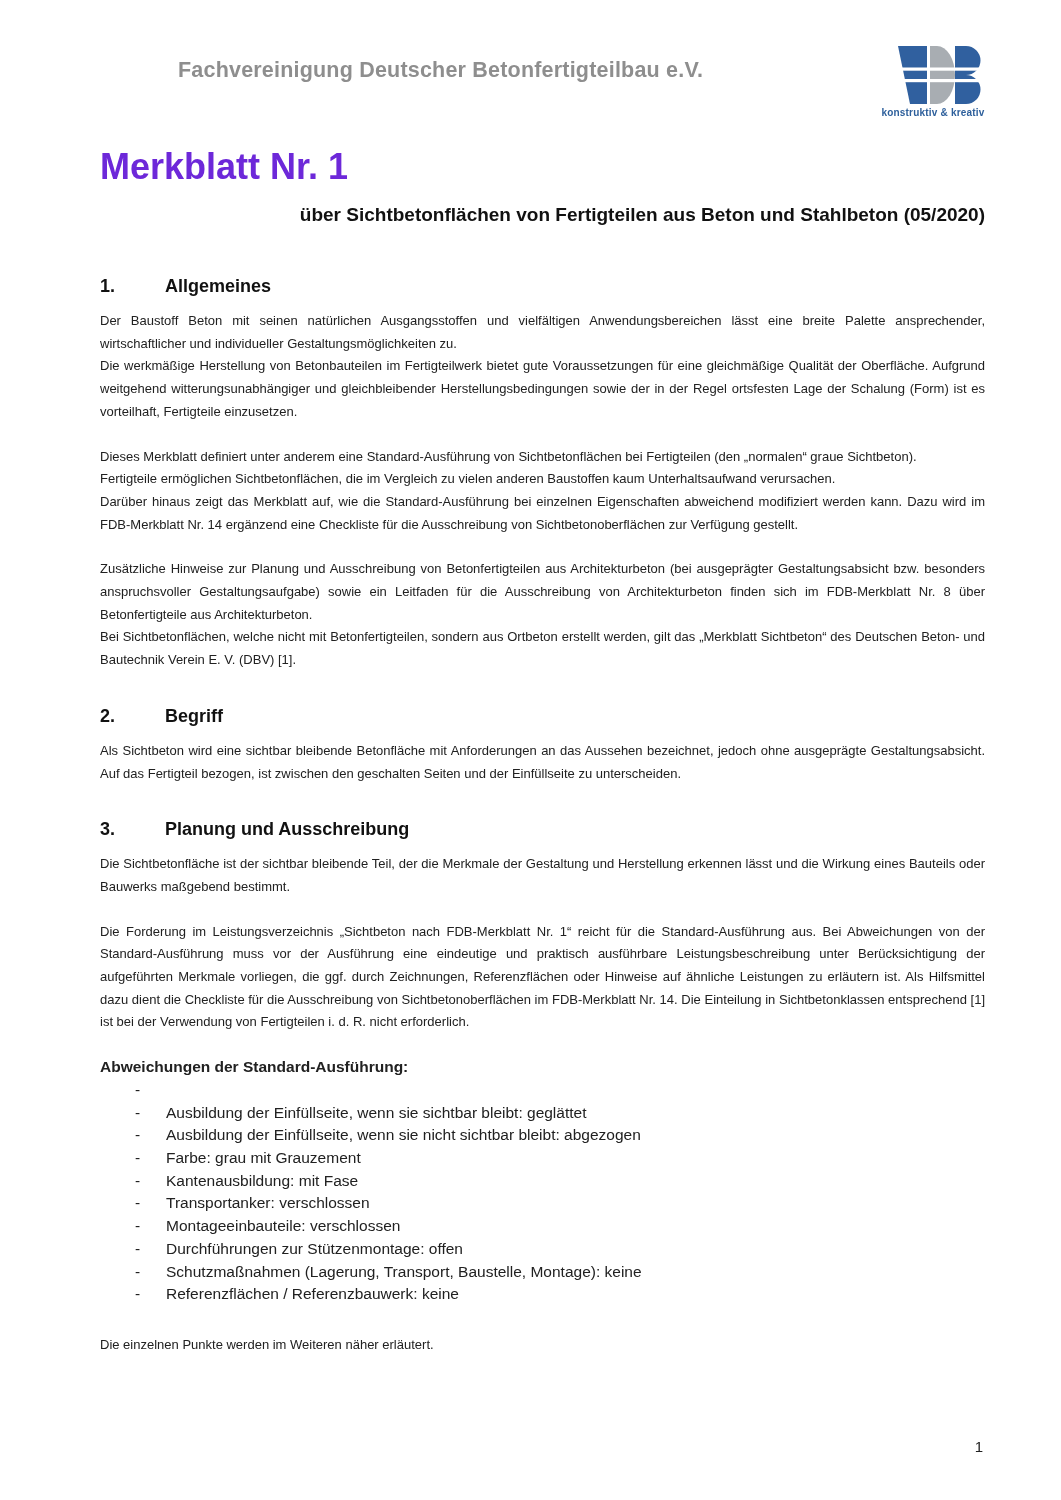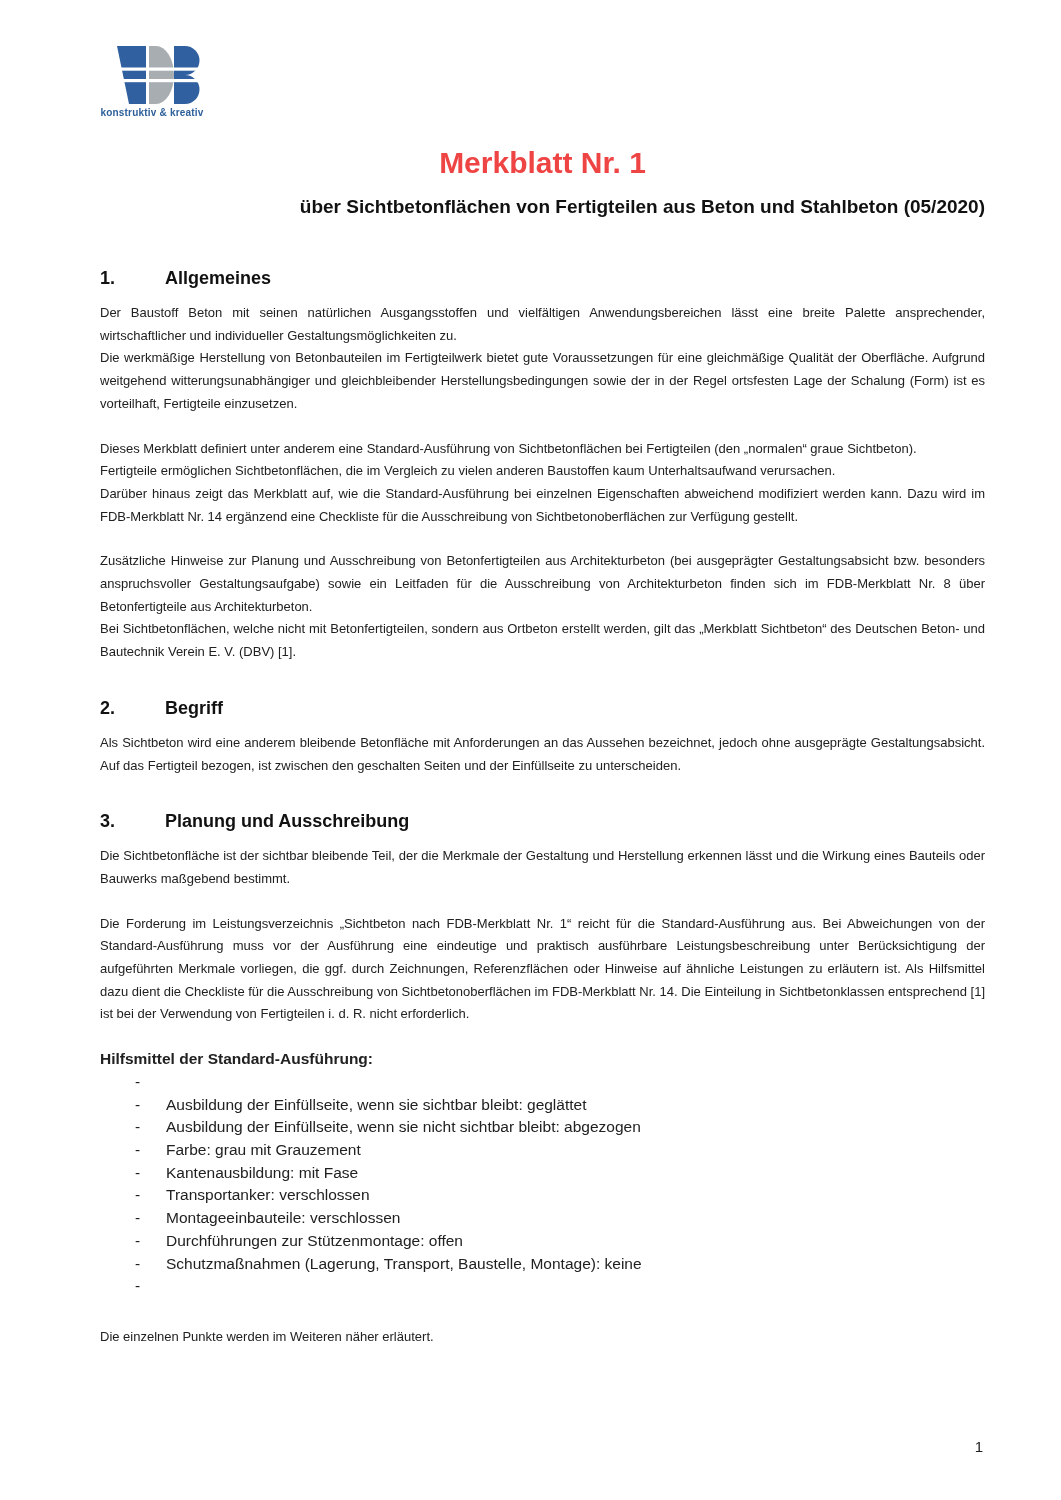--- a/index.html
+++ b/index.html
@@ -26,22 +26,22 @@
   }
   .logo-block { width: 104px; text-align: center; }
   .logo-svg { width: 100px; height: 58px; display: block; margin: 0 auto; }
   .logo-tagline {
     margin-top: 3px;
     font-size: 10px; font-weight: bold; color: #2d5f9b;
     letter-spacing: 0.2px; white-space: nowrap;
   }
   
   .doc-title {
-    margin-top: 28px; text-align: center;
-    font-size: 30px; font-weight: bold; color: #ef4444;
+    margin-top: 28px; text-align: left;
+    font-size: 36px; font-weight: bold; color: #6d28d9;
   }
   .doc-subtitle {
     margin-top: 16px; text-align: right;
     font-size: 19px; font-weight: bold; color: #111;
   }
   
   .section-heading {
     font-size: 18px; font-weight: bold; color: #111;
     display: flex;
   }
@@ -70,20 +70,21 @@
     position: absolute; top: 1438px; right: 78px;
     font-size: 15px; color: #212121;
   }
 </style>
 </head>
 <body>
 
 <div class="page">
 
   <div class="header-row">
+    <div class="assoc-name">Fachvereinigung Deutscher Betonfertigteilbau e.V.</div>
     <div class="logo-block">
       <svg class="logo-svg" viewBox="0 0 100 58">
         <polygon points="15,0 44,0 44,58 27,58" fill="#30609f"></polygon>
         <path d="M47,0 h7 a18,29 0 0 1 0,58 h-7 z" fill="#a8adb2"></path>
         <path d="M72,0 h11 a14.5,14.5 0 0 1 0,29 a14.5,14.5 0 0 1 0,29 h-11 z" fill="#30609f"></path>
         <rect x="0" y="21.5" width="100" height="3.2" fill="#ffffff"></rect>
         <rect x="0" y="33" width="100" height="3.2" fill="#ffffff"></rect>
       </svg>
       <div class="logo-tagline">konstruktiv &amp; kreativ</div>
     </div>
@@ -104,32 +105,32 @@
     <p class="para">Darüber hinaus zeigt das Merkblatt auf, wie die Standard-Ausführung bei einzelnen Eigenschaften abweichend modifiziert werden kann. Dazu wird im FDB-Merkblatt Nr. 14 ergänzend eine Checkliste für die Ausschreibung von Sichtbetonoberflächen zur Verfügung gestellt.</p>
     <p class="para gap">Zusätzliche Hinweise zur Planung und Ausschreibung von Betonfertigteilen aus Architekturbeton (bei ausgeprägter Gestaltungsabsicht bzw. besonders anspruchsvoller Gestaltungsaufgabe) sowie ein Leitfaden für die Ausschreibung von Architekturbeton finden sich im FDB-Merkblatt Nr. 8 über Betonfertigteile aus Architekturbeton.</p>
     <p class="para">Bei Sichtbetonflächen, welche nicht mit Betonfertigteilen, sondern aus Ortbeton erstellt werden, gilt das „Merkblatt Sichtbeton“ des Deutschen Beton- und Bautechnik Verein E. V. (DBV) [1].</p>
   </div>
 
   <div class="section-heading s2">
     <span class="num">2.</span>
     <span>Begriff</span>
   </div>
   <div class="section-body">
-    <p class="para">Als Sichtbeton wird eine anderem bleibende Betonfläche mit Anforderungen an das Aussehen bezeichnet, jedoch ohne ausgeprägte Gestaltungsabsicht. Auf das Fertigteil bezogen, ist zwischen den geschalten Seiten und der Einfüllseite zu unterscheiden.</p>
+    <p class="para">Als Sichtbeton wird eine sichtbar bleibende Betonfläche mit Anforderungen an das Aussehen bezeichnet, jedoch ohne ausgeprägte Gestaltungsabsicht. Auf das Fertigteil bezogen, ist zwischen den geschalten Seiten und der Einfüllseite zu unterscheiden.</p>
   </div>
 
   <div class="section-heading s3">
     <span class="num">3.</span>
     <span>Planung und Ausschreibung</span>
   </div>
   <div class="section-body">
     <p class="para">Die Sichtbetonfläche ist der sichtbar bleibende Teil, der die Merkmale der Gestaltung und Herstellung erkennen lässt und die Wirkung eines Bauteils oder Bauwerks maßgebend bestimmt.</p>
     <p class="para gap">Die Forderung im Leistungsverzeichnis „Sichtbeton nach FDB-Merkblatt Nr. 1“ reicht für die Standard-Ausführung aus. Bei Abweichungen von der Standard-Ausführung muss vor der Ausführung eine eindeutige und praktisch ausführbare Leistungsbeschreibung unter Berücksichtigung der aufgeführten Merkmale vorliegen, die ggf. durch Zeichnungen, Referenzflächen oder Hinweise auf ähnliche Leistungen zu erläutern ist. Als Hilfsmittel dazu dient die Checkliste für die Ausschreibung von Sichtbetonoberflächen im FDB-Merkblatt Nr. 14. Die Einteilung in Sichtbetonklassen entsprechend [1] ist bei der Verwendung von Fertigteilen i. d. R. nicht erforderlich.</p>
 
-    <div class="list-title">Hilfsmittel der Standard-Ausführung:</div>
+    <div class="list-title">Abweichungen der Standard-Ausführung:</div>
     <ul class="std-list">
       <li class="std-item">
           <span class="dash">-</span>
         </li>
       <li class="std-item">
           <span class="dash">-</span>
           <span>Ausbildung der Einfüllseite, wenn sie sichtbar bleibt: geglättet</span>
         </li>
       <li class="std-item">
           <span class="dash">-</span>
@@ -154,20 +155,21 @@
       <li class="std-item">
           <span class="dash">-</span>
           <span>Durchführungen zur Stützenmontage: offen</span>
         </li>
       <li class="std-item">
           <span class="dash">-</span>
           <span>Schutzmaßnahmen (Lagerung, Transport, Baustelle, Montage): keine</span>
         </li>
       <li class="std-item">
           <span class="dash">-</span>
+          <span>Referenzflächen / Referenzbauwerk: keine</span>
         </li>
     </ul>
 
     <p class="para closing">Die einzelnen Punkte werden im Weiteren näher erläutert.</p>
   </div>
 
   <div class="page-number">1</div>
 </div>
 
 </body></html>

